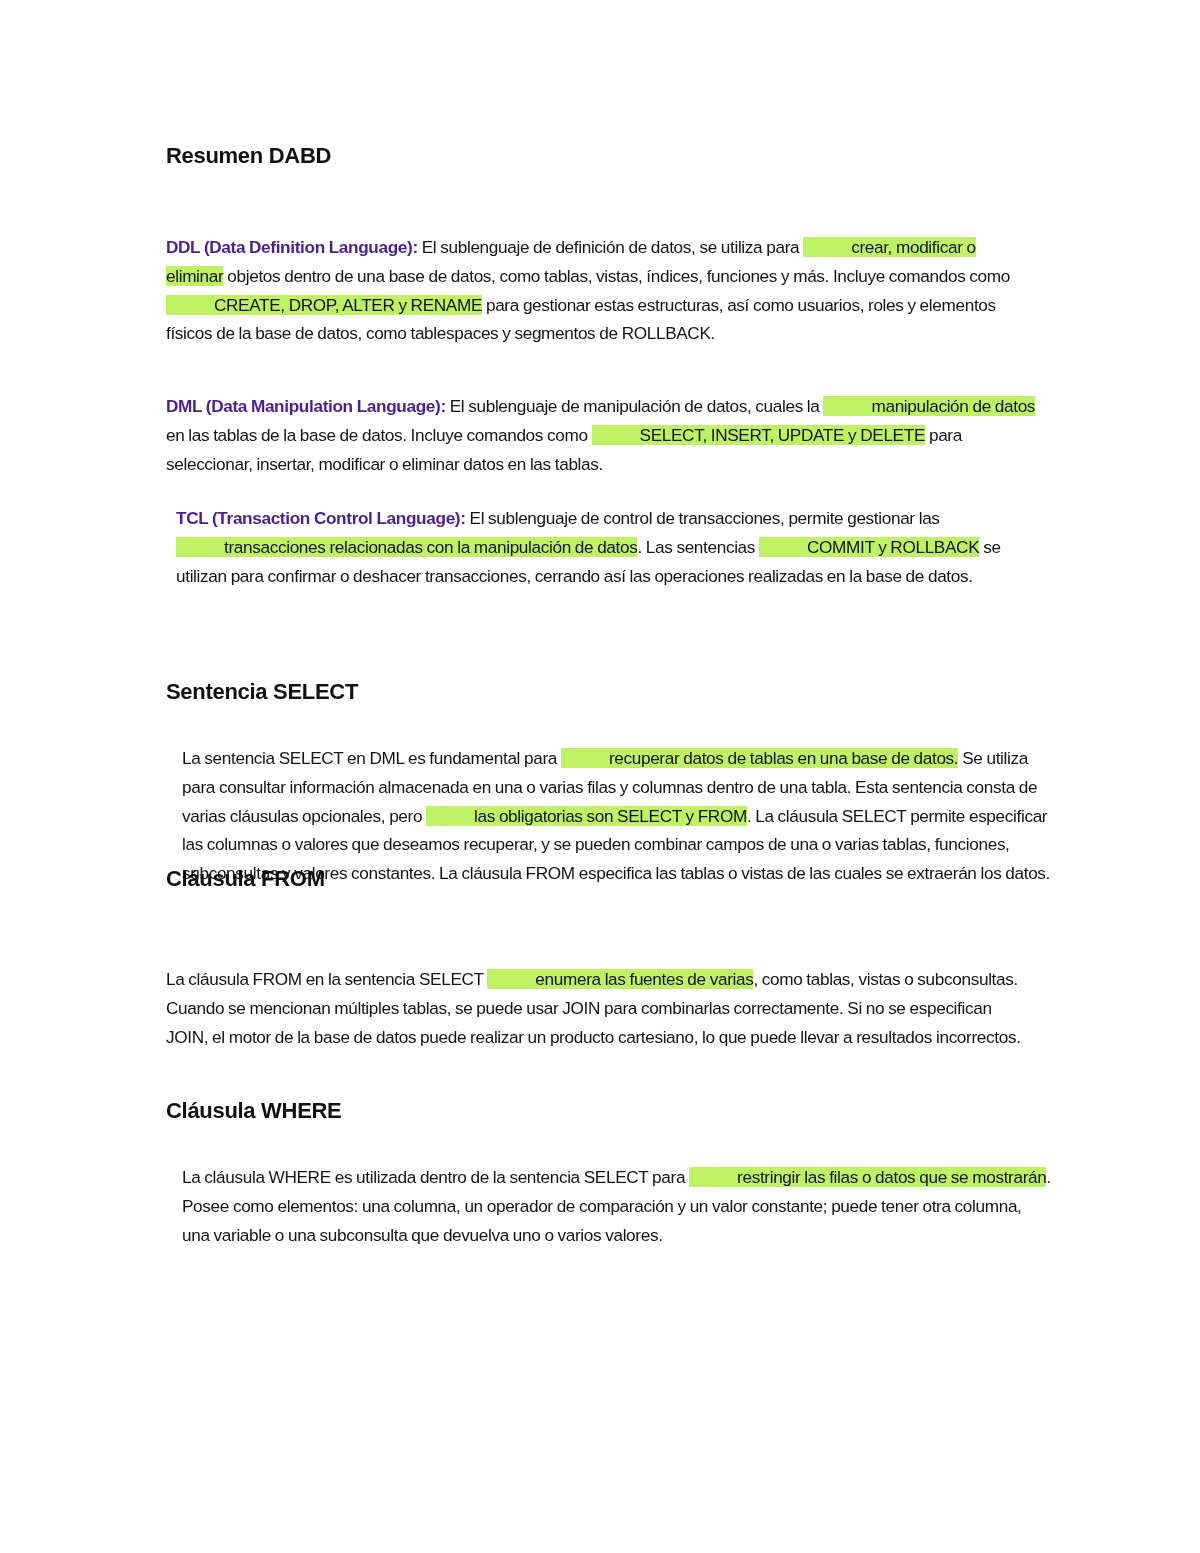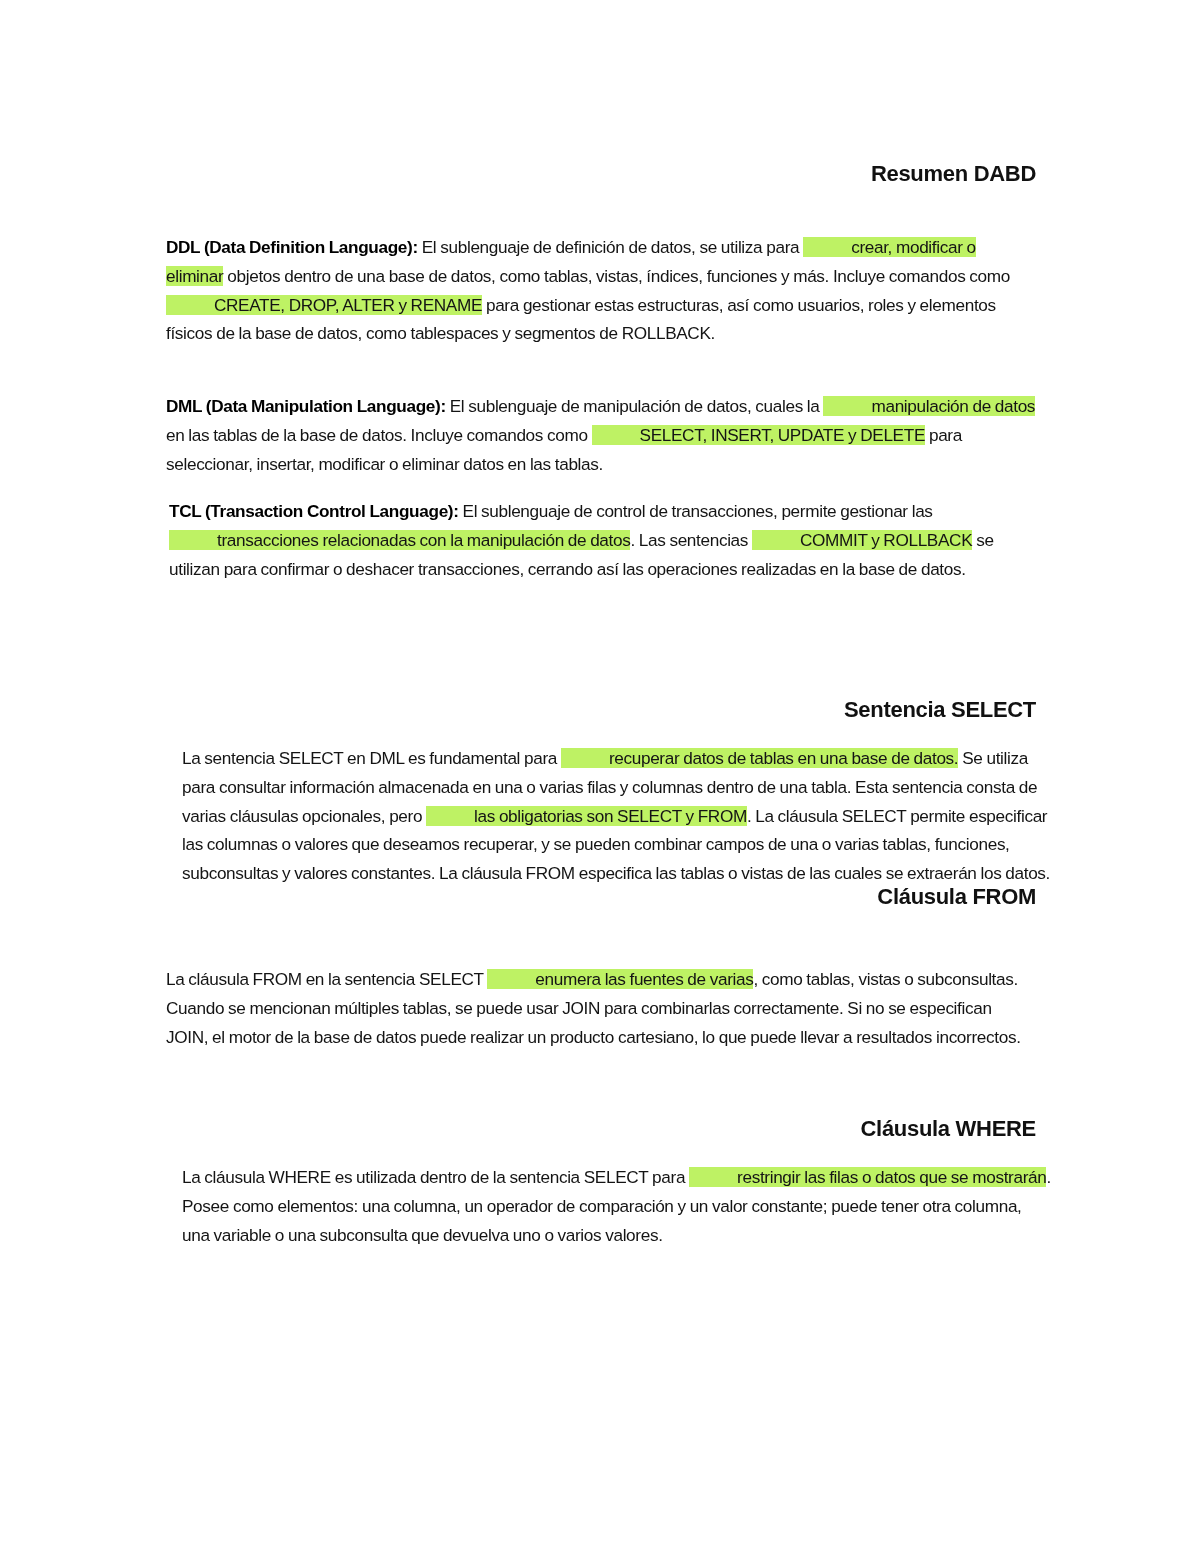--- a/index.html
+++ b/index.html
@@ -18,40 +18,39 @@
     .page {
       position: absolute;
       left: 166px;
       top: 0;
       width: 870px;
     }
     .title {
       position: absolute;
       left: 0;
       width: 870px;
-      text-align: right;
+      text-align: left;
       font-weight: bold;
       font-size: 22px;
       letter-spacing: -0.3px;
       color: #111;
-      margin-top: 18px;
     }
     .para {
       position: absolute;
       left: 0;
       width: 870px;
       font-size: 17.2px;
       line-height: 28.8px;
       letter-spacing: -0.35px;
       word-spacing: -0.5px;
       color: #141414;
     }
     .para .lead {
       font-weight: bold;
-      color: #000000;
+      color: #4c1d95;
     }
     .hl {
       background: #bef264;
       padding-left: 48px;
     }
   </style>
 </head>
 <body>
 
 <div class="page">
@@ -59,21 +58,21 @@
   <div class="title" style="top:143px;">Resumen DABD</div>
 
   <p class="para" style="top:233px;margin:0;">
     <span class="lead">DDL (Data Definition Language):</span><span> El sublenguaje de definición de datos, se utiliza para </span><span class="hl">crear, modificar o eliminar</span><span> objetos dentro de una base de datos, como tablas, vistas, índices, funciones y más. Incluye comandos como </span><span class="hl">CREATE, DROP, ALTER y RENAME</span><span> para gestionar estas estructuras, así como usuarios, roles y elementos físicos de la base de datos, como tablespaces y segmentos de ROLLBACK.</span>
   </p>
 
   <p class="para" style="top:392px;margin:0;">
     <span class="lead">DML (Data Manipulation Language):</span><span> El sublenguaje de manipulación de datos, cuales la </span><span class="hl">manipulación de datos</span><span> en las tablas de la base de datos. Incluye comandos como </span><span class="hl">SELECT, INSERT, UPDATE y DELETE</span><span> para seleccionar, insertar, modificar o eliminar datos en las tablas.</span>
   </p>
 
-  <p class="para" style="top:494px;margin:3px;">
+  <p class="para" style="top:494px;margin:10px;">
     <span class="lead">TCL (Transaction Control Language):</span><span> El sublenguaje de control de transacciones, permite gestionar las </span><span class="hl">transacciones relacionadas con la manipulación de datos</span><span>. Las sentencias </span><span class="hl">COMMIT y ROLLBACK</span><span> se utilizan para confirmar o deshacer transacciones, cerrando así las operaciones realizadas en la base de datos.</span>
   </p>
 
   <div class="title" style="top:679px;">Sentencia SELECT</div>
 
   <p class="para" style="top:728px;margin:16px;">
     <span>La sentencia SELECT en DML es fundamental para </span><span class="hl">recuperar datos de tablas en una base de datos.</span><span> Se utiliza para consultar información almacenada en una o varias filas y columnas dentro de una tabla. Esta sentencia consta de varias cláusulas opcionales, pero </span><span class="hl">las obligatorias son SELECT y FROM</span><span>. La cláusula SELECT permite especificar las columnas o valores que deseamos recuperar, y se pueden combinar campos de una o varias tablas, funciones, subconsultas y valores constantes. La cláusula FROM especifica las tablas o vistas de las cuales se extraerán los datos.</span>
   </p>
 
   <div class="title" style="top:866px;">Cláusula FROM</div>

